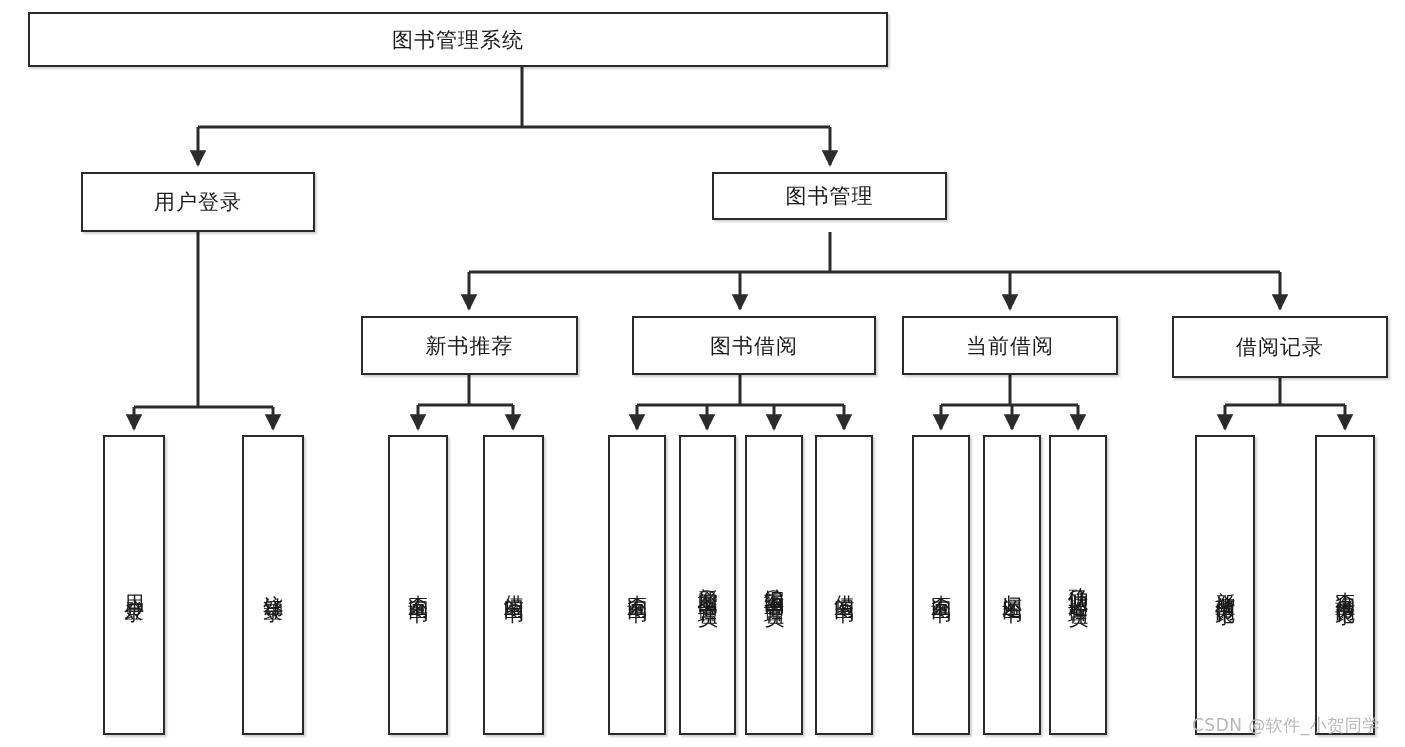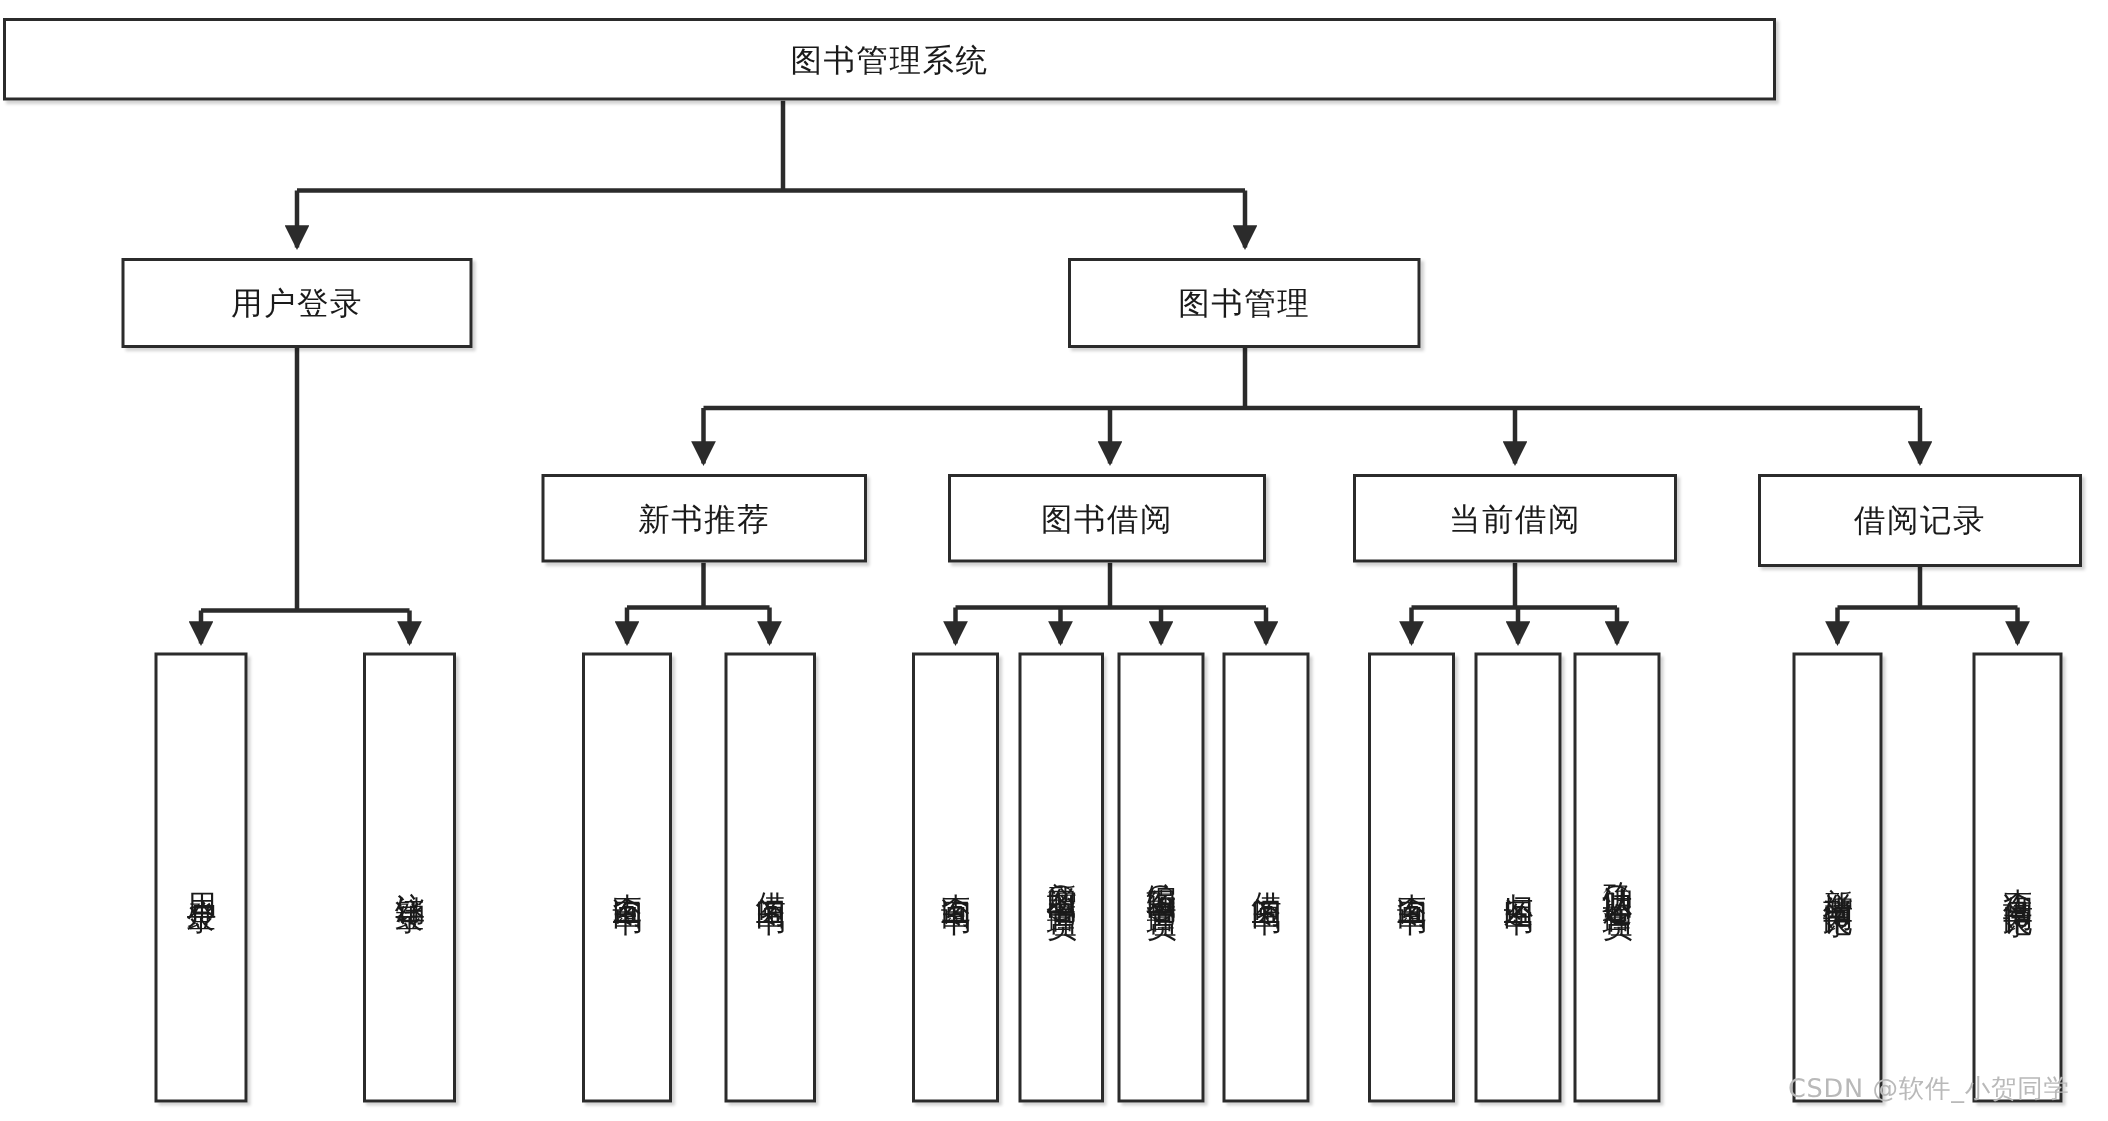--- a/index.html
+++ b/index.html
@@ -115,37 +115,37 @@
       <path d="M 1012 405 L 1012 429" marker-end="url(#arrow)"></path>
       <path d="M 1078 405 L 1078 429" marker-end="url(#arrow)"></path>
 
       <path d="M 1280 375 L 1280 405"></path>
       <path d="M 1225 405 L 1345 405"></path>
       <path d="M 1225 405 L 1225 429" marker-end="url(#arrow)"></path>
       <path d="M 1345 405 L 1345 429" marker-end="url(#arrow)"></path>
     </g>
   </svg>
 
-  <div class="node h" style="left:2px; top:12px; width:1182px; height:55px;">
+  <div class="node h" style="left:28px; top:12px; width:860px; height:55px;">
     <span class="label-h">图书管理系统</span>
   </div>
 
   <div class="node h" style="left:81px; top:172px; width:234px; height:60px;">
     <span class="label-h">用户登录</span>
   </div>
 
-  <div class="node h" style="left:712px; top:172px; width:235px; height:60px;">
+  <div class="node h" style="left:712px; top:172px; width:235px; height:48px;">
     <span class="label-h">图书管理</span>
   </div>
 
   <div class="node h" style="left:361px; top:316px; width:217px; height:59px;font-family:Liberation Serif, serif;">
     <span class="label-h">新书推荐</span>
   </div>
 
-  <div class="node h" style="left:632px; top:316px; width:212px; height:59px;">
+  <div class="node h" style="left:632px; top:316px; width:244px; height:59px;">
     <span class="label-h">图书借阅</span>
   </div>
 
   <div class="node h" style="left:902px; top:316px; width:216px; height:59px;">
     <span class="label-h">当前借阅</span>
   </div>
 
   <div class="node h" style="left:1172px; top:316px; width:216px; height:62px;">
     <span class="label-h">借阅记录</span>
   </div>

